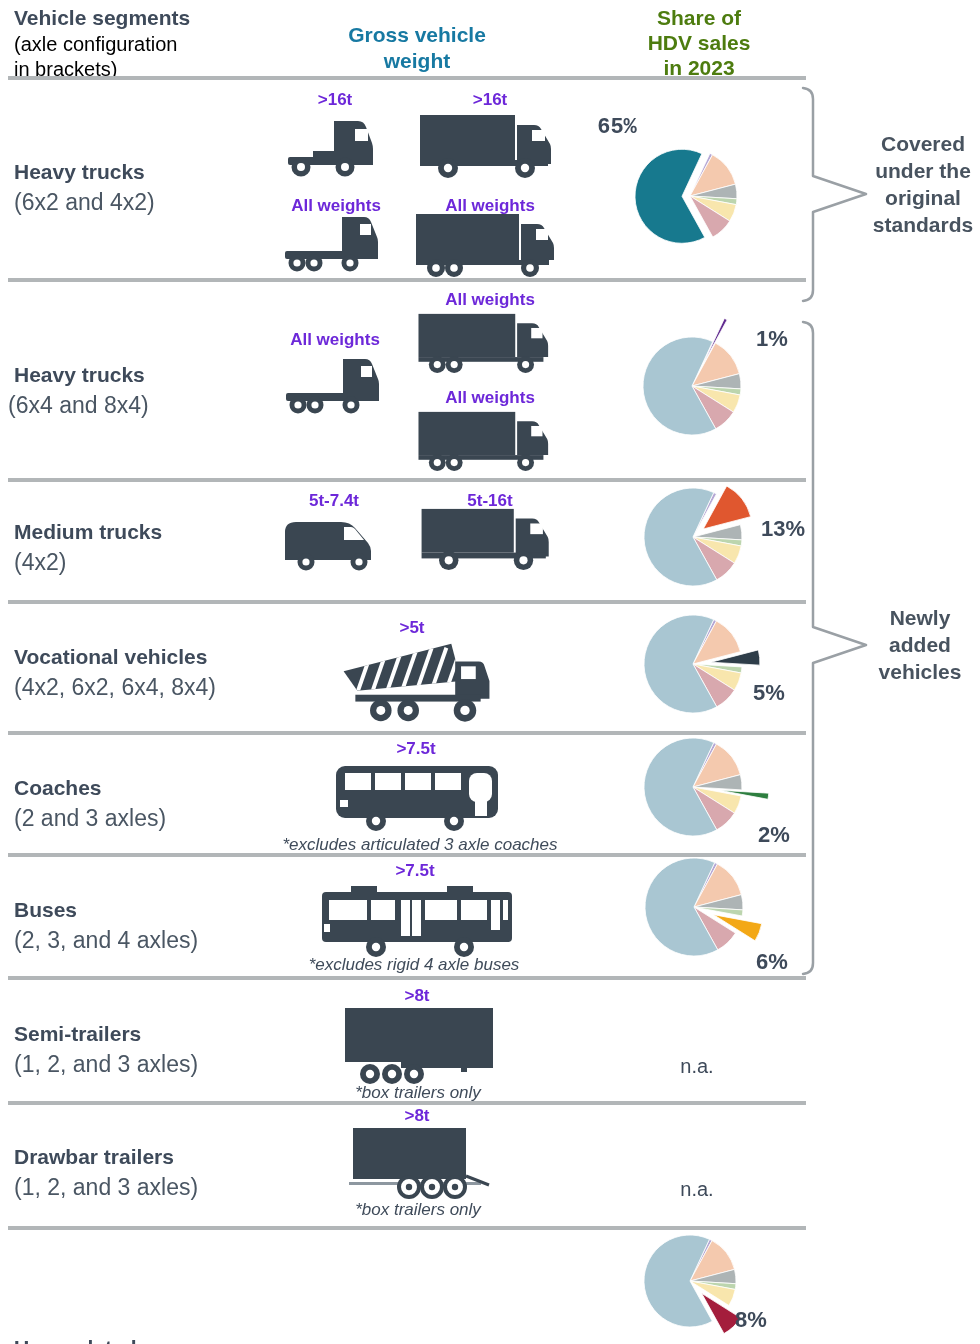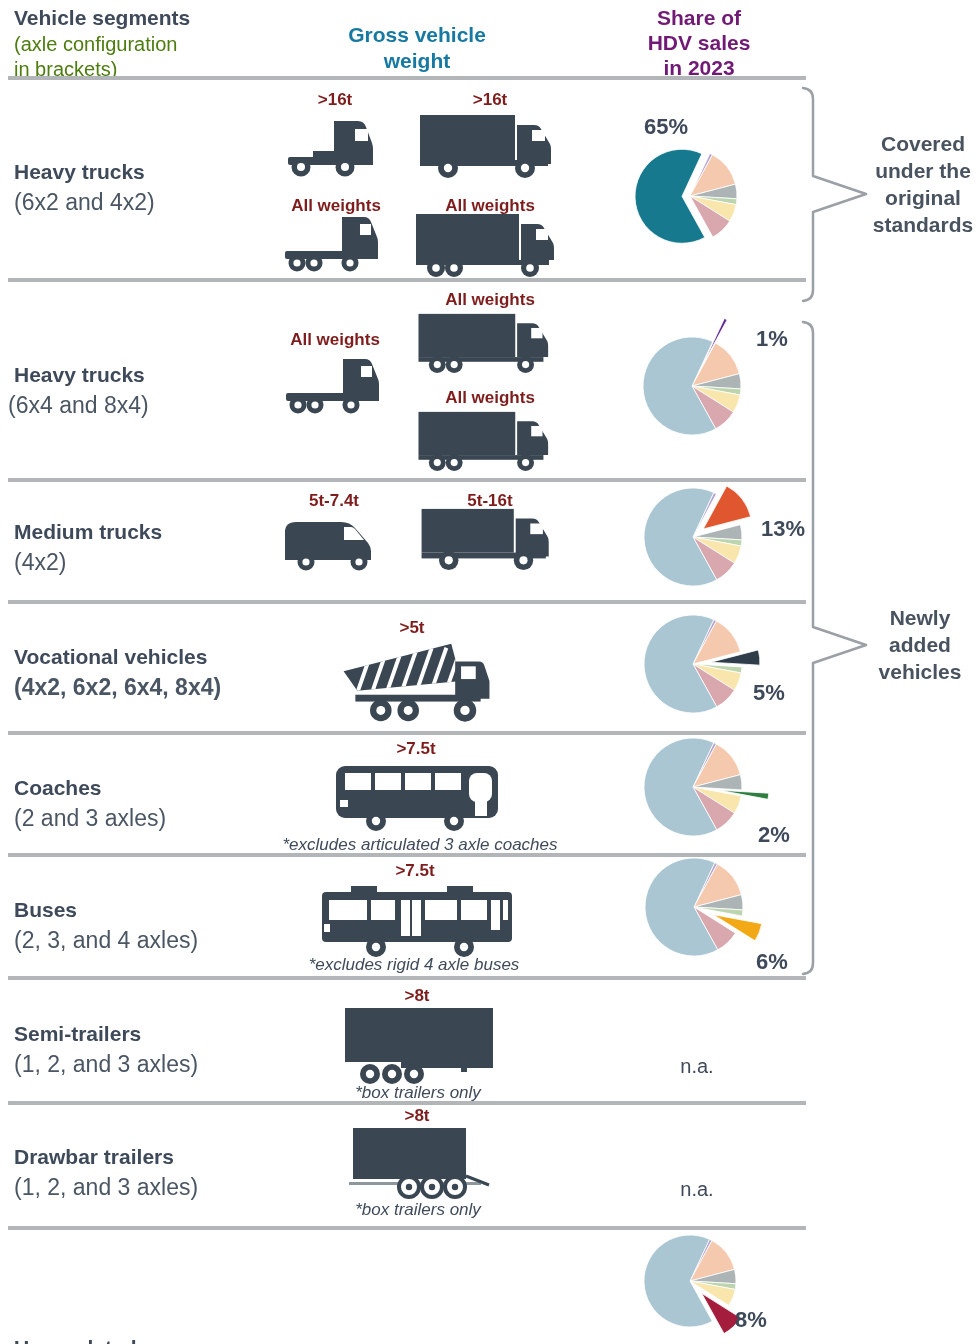--- a/index.html
+++ b/index.html
@@ -2,32 +2,32 @@
 <html><head>
 <meta charset="utf-8">
 <style>
   html,body{margin:0;padding:0;background:#ffffff;}
   #canvas{position:relative;width:980px;height:1344px;background:#ffffff;overflow:hidden;
           font-family:"Liberation Sans",sans-serif;}
   .abs{position:absolute;}
   .hline{position:absolute;left:8px;width:798px;height:4px;background:#b2b6b8;}
   .rowtitle{position:absolute;font-weight:bold;font-size:21px;color:#3e4a5a;white-space:nowrap;}
   .rowsub{position:absolute;font-size:23px;color:#4a5663;white-space:nowrap;}
-  .wlabel{position:absolute;font-weight:bold;font-size:17px;color:#7f1d1d;white-space:nowrap;
+  .wlabel{position:absolute;font-weight:bold;font-size:17px;color:#6d28d9;white-space:nowrap;
           transform:translate(-50%,-50%);}
   .note{position:absolute;font-style:italic;font-size:17px;color:#3f4b5a;white-space:nowrap;
         transform:translate(-50%,-50%);}
   .pct{position:absolute;font-weight:bold;font-size:22px;color:#3e4a5a;white-space:nowrap;
        transform:translate(-50%,-50%);}
   .na{position:absolute;font-size:20px;color:#3e4a5a;transform:translate(-50%,-50%);margin-top:24px;}
   .hdr-title{position:absolute;font-weight:bold;font-size:21px;color:#3e4a5a;}
-  .hdr-sub{position:absolute;font-size:20px;color:#4d7c0f;white-space:pre-line;line-height:25px;}
+  .hdr-sub{position:absolute;font-size:20px;color:#000000;white-space:pre-line;line-height:25px;}
   .hdr-blue{position:absolute;font-weight:bold;font-size:21px;color:#1779a2;text-align:center;
             white-space:pre-line;line-height:26px;}
-  .hdr-share{position:absolute;font-weight:bold;font-size:21px;color:#701a75;text-align:center;
+  .hdr-share{position:absolute;font-weight:bold;font-size:21px;color:#4d7c0f;text-align:center;
              white-space:pre-line;line-height:25px;}
   .annot{position:absolute;font-weight:bold;font-size:21px;color:#48535f;text-align:center;
          white-space:pre-line;line-height:27px;}
   .vehicle{position:absolute;}
   .vehicle svg{width:100%;height:100%;display:block;}
   .pie{position:absolute;}
 </style>
 </head>
 <body>
 
@@ -111,21 +111,21 @@
     </div>
   <svg class="pie" style="left:605px;top:111px;" width="170" height="170" viewBox="0 0 170 170">
       <path d="M 85.00 85.00 L 104.86 42.40 A 47 47 0 0 1 107.50 43.73 Z" fill="#b5a7d4" stroke="#ffffff" stroke-width="0.8"></path>
       <path d="M 85.00 85.00 L 107.50 43.73 A 47 47 0 0 1 130.48 73.15 Z" fill="#f4c9ae" stroke="#ffffff" stroke-width="0.8"></path>
       <path d="M 85.00 85.00 L 130.48 73.15 A 47 47 0 0 1 131.92 87.79 Z" fill="#adb4b5" stroke="#ffffff" stroke-width="0.8"></path>
       <path d="M 85.00 85.00 L 131.92 87.79 A 47 47 0 0 1 131.20 93.65 Z" fill="#bcd5ae" stroke="#ffffff" stroke-width="0.8"></path>
       <path d="M 85.00 85.00 L 131.20 93.65 A 47 47 0 0 1 124.77 110.05 Z" fill="#f8e6ad" stroke="#ffffff" stroke-width="0.8"></path>
       <path d="M 85.00 85.00 L 124.77 110.05 A 47 47 0 0 1 107.79 126.11 Z" fill="#d8a8ae" stroke="#ffffff" stroke-width="0.8"></path>
       <path d="M 77.00 85.28 L 99.79 126.39 A 47 47 0 1 1 96.87 42.68 Z" fill="#17798e" stroke="#ffffff" stroke-width="0.8"></path>
     </svg>
-  <div class="pct" style="left:666px;top:127px;">65%</div>
+  <div class="pct" style="left:617px;top:127px;font-family:Liberation Mono, monospace;">65%</div>
 
   <div class="rowtitle" style="left:14px;top:363px;">Heavy trucks</div>
   <div class="rowsub" style="left:8px;top:392px;">(6x4 and 8x4)</div>
   <div class="wlabel" style="left:490px;top:300px;">All weights</div>
   <div class="vehicle" style="left:418px;top:312px;width:140px;height:62px;">
       <svg viewBox="0 0 148 66" preserveAspectRatio="xMidYMid meet">
    <rect x="0" y="2" width="103" height="46" fill="#3a4651"></rect>
    <path d="M105 12 h16 q5 0 7 4 l9 15 q1 2 1 5 v12 h-33 z" fill="#3a4651"></path>
    <rect x="120" y="17" width="12" height="11" fill="#ffffff"></rect>
         <rect x="0" y="48" width="133" height="5" fill="#3a4651"></rect>
@@ -208,21 +208,21 @@
       <path d="M 95.24 77.00 L 118.70 33.98 A 49 49 0 0 1 142.66 64.65 Z" fill="#e0572f" stroke="#ffffff" stroke-width="0.8"></path>
       <path d="M 85.00 85.00 L 132.42 72.65 A 49 49 0 0 1 133.91 87.91 Z" fill="#adb4b5" stroke="#ffffff" stroke-width="0.8"></path>
       <path d="M 85.00 85.00 L 133.91 87.91 A 49 49 0 0 1 133.16 94.01 Z" fill="#bcd5ae" stroke="#ffffff" stroke-width="0.8"></path>
       <path d="M 85.00 85.00 L 133.16 94.01 A 49 49 0 0 1 126.46 111.11 Z" fill="#f8e6ad" stroke="#ffffff" stroke-width="0.8"></path>
       <path d="M 85.00 85.00 L 126.46 111.11 A 49 49 0 0 1 108.76 127.86 Z" fill="#d8a8ae" stroke="#ffffff" stroke-width="0.8"></path>
       <path d="M 85.00 85.00 L 108.76 127.86 A 49 49 0 1 1 105.71 40.59 Z" fill="#a9c6d2" stroke="#ffffff" stroke-width="0.8"></path>
     </svg>
   <div class="pct" style="left:783px;top:529px;">13%</div>
 
   <div class="rowtitle" style="left:14px;top:645px;">Vocational vehicles</div>
-  <div class="rowsub" style="left:14px;top:674px;font-weight:bold;">(4x2, 6x2, 6x4, 8x4)</div>
+  <div class="rowsub" style="left:14px;top:674px;">(4x2, 6x2, 6x4, 8x4)</div>
   <div class="wlabel" style="left:412px;top:628px;">&gt;5t</div>
   <div class="vehicle" style="left:339px;top:636px;width:158px;height:92px;">
       <svg viewBox="0 0 160 94" preserveAspectRatio="xMidYMid meet">
    <defs>
           <clipPath id="bedc">
             <polygon points="4,36 114,8 124,46 18,56"></polygon>
           </clipPath>
         </defs>
    <polygon points="4,36 114,8 124,46 18,56" fill="#3a4651"></polygon>
    <g clip-path="url(#bedc)" stroke="#ffffff" stroke-width="4">

